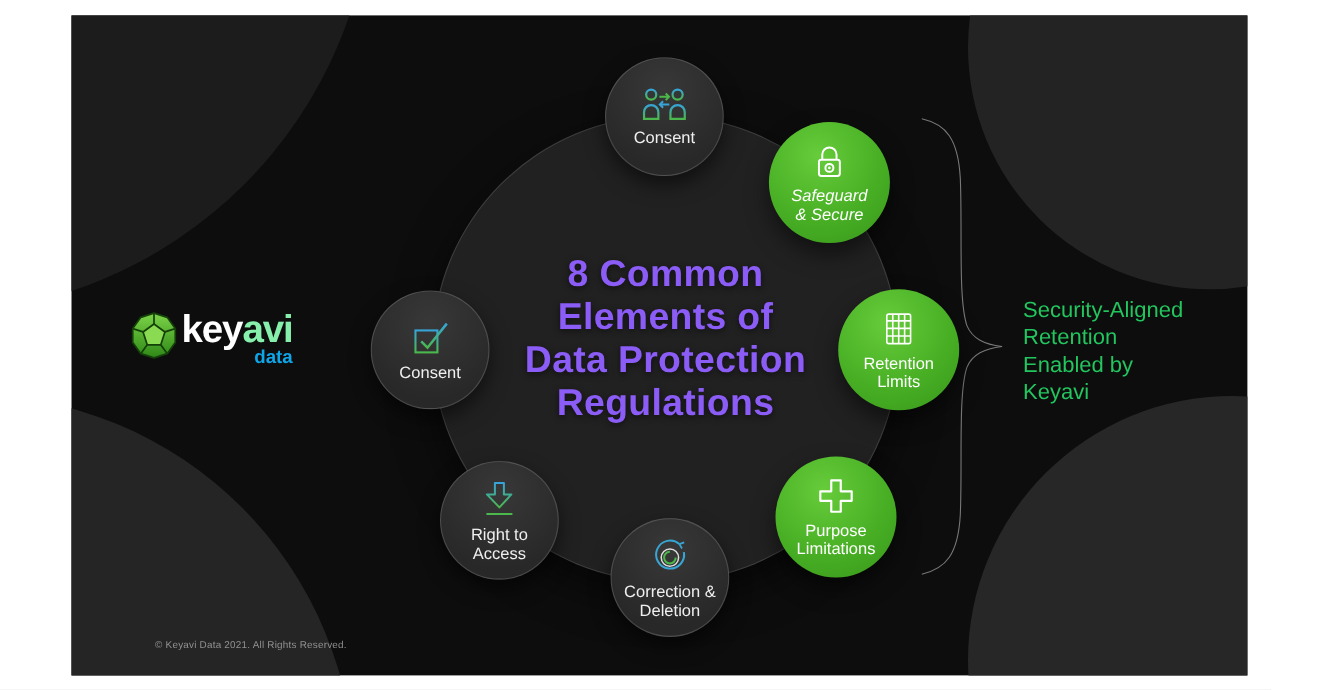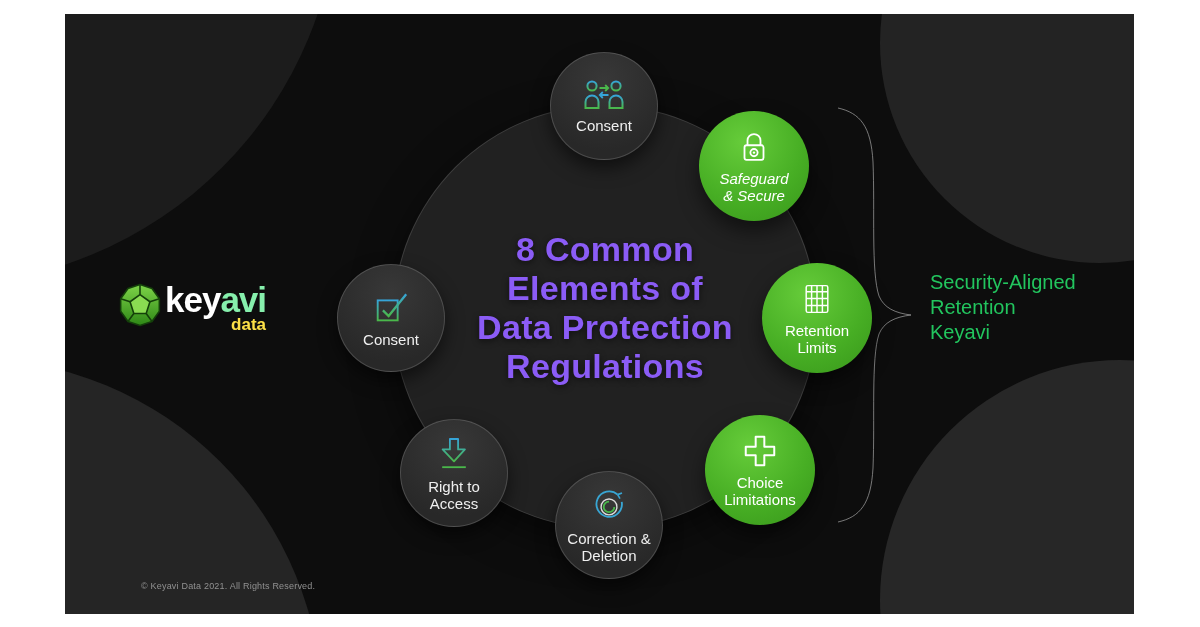--- a/index.html
+++ b/index.html
@@ -38,21 +38,21 @@
 
   
   .overlay{position:absolute;left:0;top:0;pointer-events:none;}
   .callout{position:absolute;left:830px;top:256px;color:#22c55e;font-size:20px;line-height:25px;margin-left:35px;}
 
   
   .logo{position:absolute;left:54px;top:268px;display:flex;align-items:flex-start;}
   .logo-text{margin-left:4px;}
   .brand{font-size:35px;line-height:35px;font-weight:bold;color:#ffffff;letter-spacing:-1px;}
   .brand .avi{color:#86efac;}
-  .sub{font-size:17px;line-height:15px;font-weight:bold;color:#fde047;text-align:right;margin-top:0;}
+  .sub{font-size:17px;line-height:15px;font-weight:bold;color:#0ea5e9;text-align:right;margin-top:0;}
 
   .copyright{position:absolute;left:52px;top:567px;font-size:9px;color:#919191;letter-spacing:0.2px;margin-left:24px;}
 </style>
 </head>
 <body>
 
 <svg width="0" height="0" style="position:absolute" aria-hidden="true">
   <defs>
     <linearGradient id="gBG" x1="0" y1="0" x2="0" y2="1">
       <stop offset="0" stop-color="#36a4d8"></stop>
@@ -124,21 +124,21 @@
         </g>
       </svg>
       <div class="node-label">Retention
 Limits</div>
     </div>
 
     <div class="node green" style="left:640px;top:401px;">
       <svg width="38" height="38" viewBox="0 0 44 44">
         <path d="M17 5.5 h10 v11.5 h11.5 v10 H27 V38.5 H17 V27 H5.5 V17 H17 Z" fill="none" stroke="#ffffff" stroke-width="2.3" stroke-linejoin="round"></path>
       </svg>
-      <div class="node-label">Choice
+      <div class="node-label">Purpose
 Limitations</div>
     </div>
 
     <div class="node dark" style="left:490px;top:457px;">
       <svg width="40" height="40" viewBox="0 0 44 44">
         <path d="M31.5 9.5 A14 14 0 1 0 36 17.5" fill="none" stroke="#38a6d4" stroke-width="2"></path>
         <path d="M31.5 9.5 l4.8 -1.8 M31.5 9.5 l2.6 4.4" fill="none" stroke="#38a6d4" stroke-width="1.8"></path>
         <circle cx="22" cy="23" r="8.7" fill="none" stroke="#dddddd" stroke-width="1.5"></circle>
         <path d="M22 17.2 a5.8 5.8 0 1 0 5.8 5.8" fill="none" stroke="#4ab84b" stroke-width="2"></path>
       </svg>
@@ -160,20 +160,21 @@
         <rect x="8" y="12" width="21" height="21" fill="none" stroke="url(#gBG)" stroke-width="2"></rect>
         <path d="M13.5 22.5 l6 6 L38 5.5" fill="none" stroke="url(#gBG)" stroke-width="2.4"></path>
       </svg>
       <div class="node-label">Consent</div>
     </div>
 
 
     <div class="callout">
       <div>Security-Aligned</div>
       <div>Retention</div>
+      <div>Enabled by</div>
       <div>Keyavi</div>
     </div>
 
     <div class="logo">
       <svg width="42" height="46" viewBox="0 0 40 44">
         <polygon points="20,2.5 8.5,6.2 1.5,16 1.5,28 8.5,37.8 20,41.5 31.5,37.8 38.5,28 38.5,16 31.5,6.2" fill="url(#gLogo)" stroke="#14400a" stroke-width="1.5" stroke-linejoin="round"></polygon>
         <polygon points="20,12 10.5,18.9 14.1,30.1 25.9,30.1 29.5,18.9" fill="#8adb52" stroke="#14400a" stroke-width="1.5" stroke-linejoin="round"></polygon>
         <path d="M20 2.5 L20 12 M1.5 16 L10.5 18.9 M8.5 37.8 L14.1 30.1 M31.5 37.8 L25.9 30.1 M38.5 16 L29.5 18.9" stroke="#14400a" stroke-width="1.5" fill="none"></path>
       </svg>
       <div class="logo-text">

